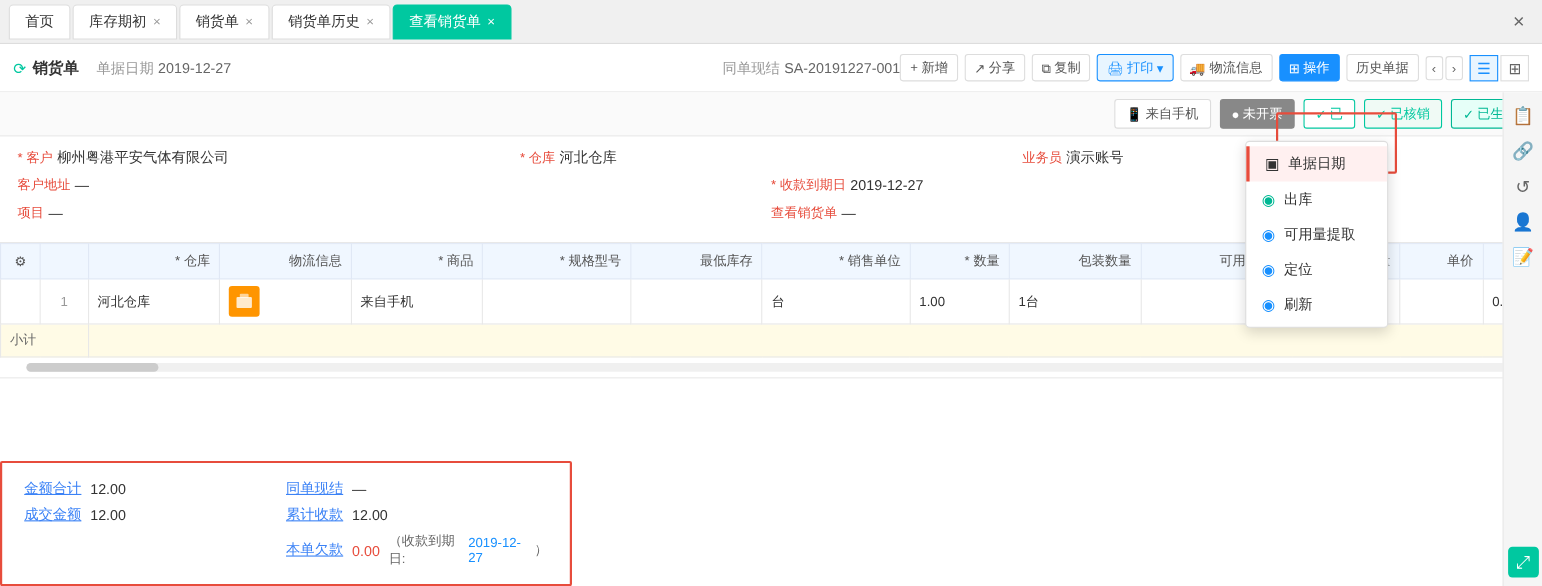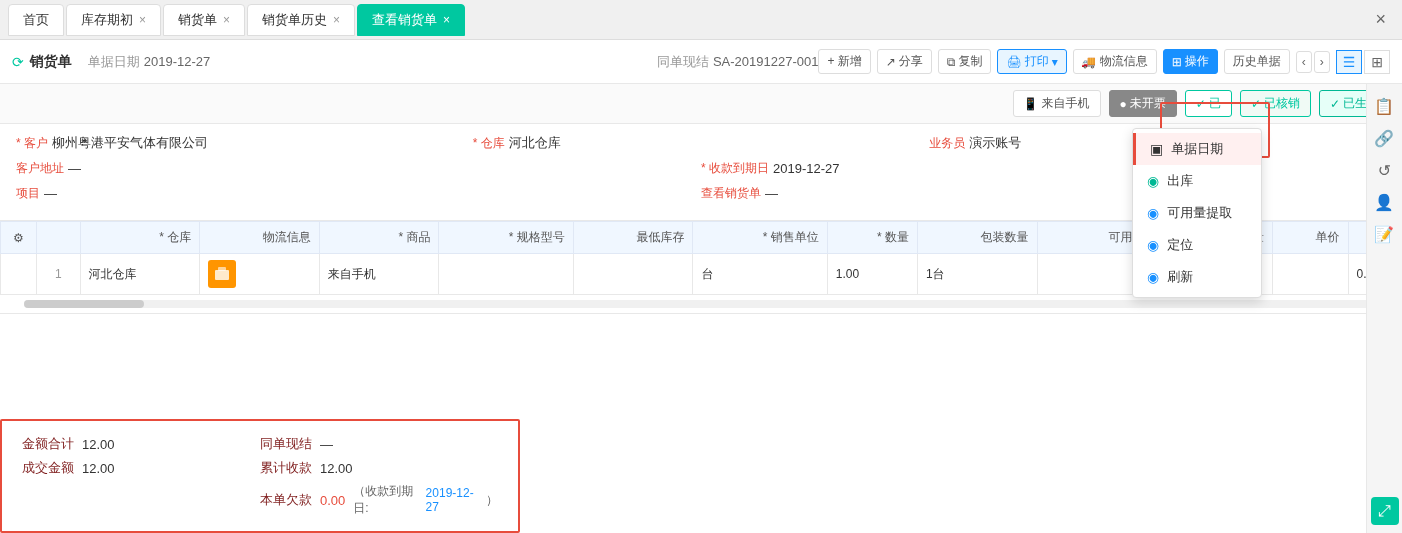--- a/index.html
+++ b/index.html
@@ -86,21 +86,21 @@
     .h-scroll-thumb { height: 8px; width: 120px; background: #ccc; border-radius: 4px; }
 
     
     .summary-panel {
       position: absolute; bottom: 0; left: 0; width: 520px; background: #fff;
       border: 2px solid #e74c3c; border-radius: 2px; padding: 14px 20px; z-index: 10;
     }
     .summary-title { font-weight: bold; font-size: 14px; margin-bottom: 10px; }
     .summary-grid { display: grid; grid-template-columns: 1fr 1fr; gap: 6px 0; }
     .summary-row { display: flex; align-items: center; gap: 8px; font-size: 13px; }
-    .summary-label { color: #7f1d1d; white-space: nowrap; }
+    .summary-label { color: #3b82f6; white-space: nowrap; text-decoration: underline; }
     .summary-value { color: #333; }
     .summary-value.red { color: #e74c3c; }
 
     
     .dropdown-menu {
       position: absolute; top: 88px; right: 140px; background: #fff;
       border: 1px solid #ddd; border-radius: 4px; box-shadow: 0 4px 12px rgba(0,0,0,0.15);
       z-index: 100; min-width: 130px; padding: 4px 0;
     }
     .dropdown-item {
@@ -319,20 +319,24 @@
             <td></td>
             <td></td>
             <td>台</td>
             <td>1.00</td>
             <td>1台</td>
             <td></td>
             <td>12.00</td>
             <td></td>
             <td>0.</td>
           </tr>
+          <tr class="subtotal-row">
+            <td colspan="2">小计</td>
+            <td colspan="12"></td>
+          </tr>
         </tbody>
       </table>
 
       <div style="padding: 3px 12px;">
         <div class="h-scroll">
           <div class="h-scroll-thumb"></div>
         </div>
       </div>
     </div>
 

